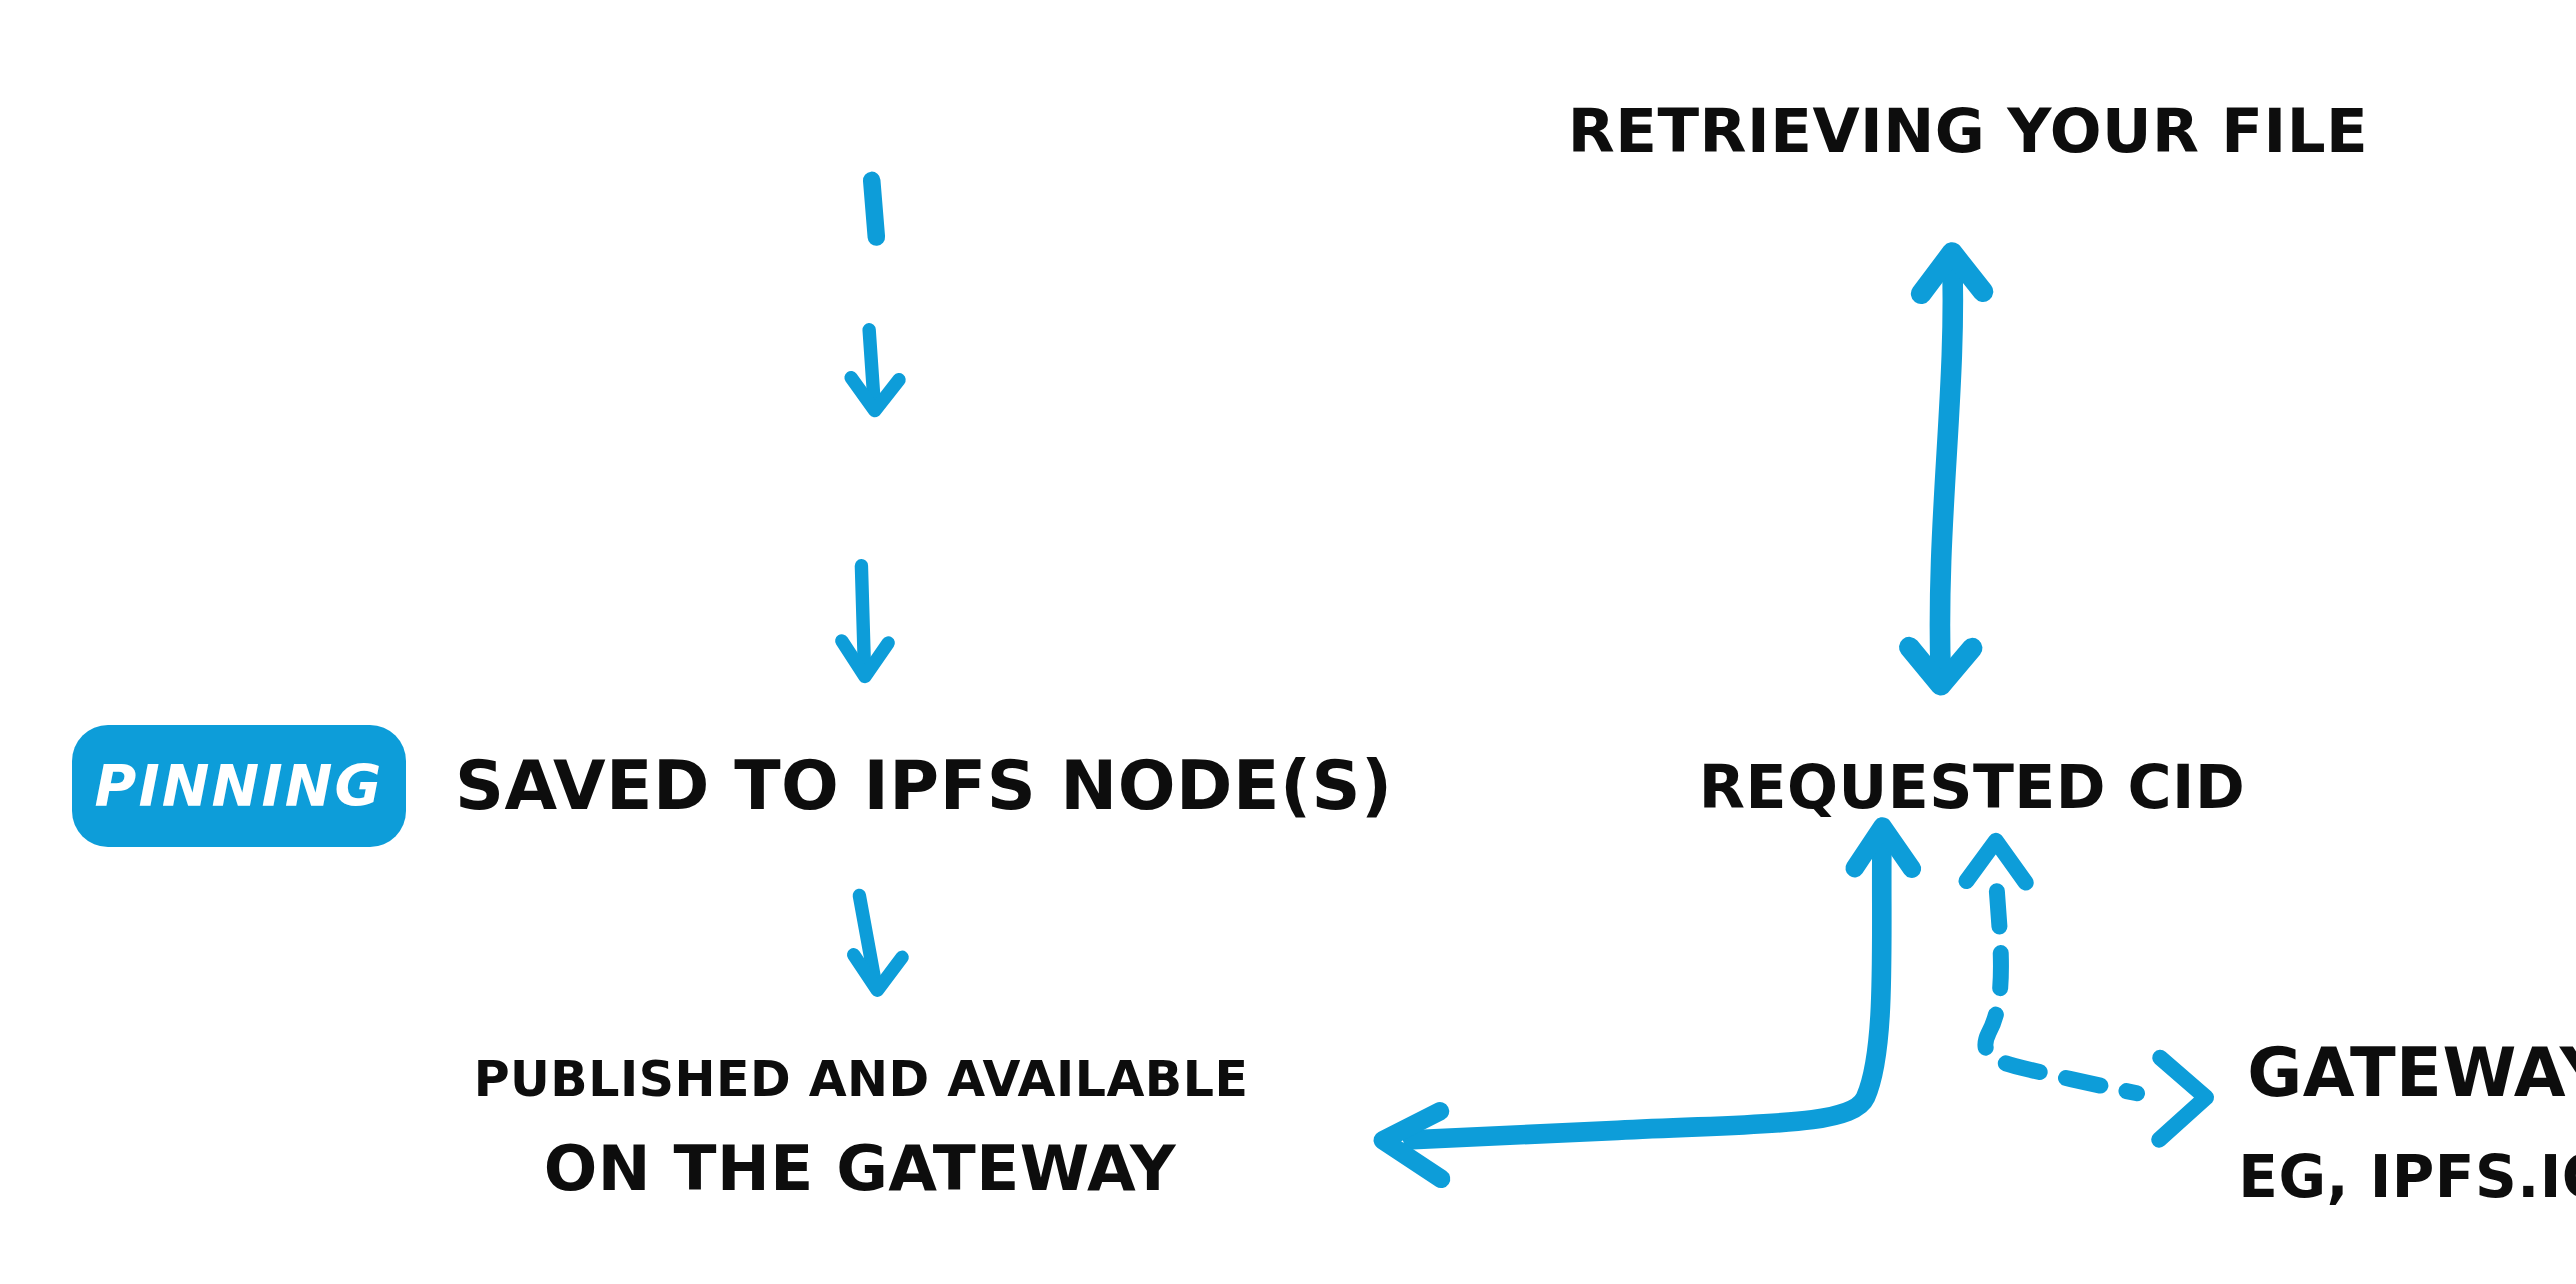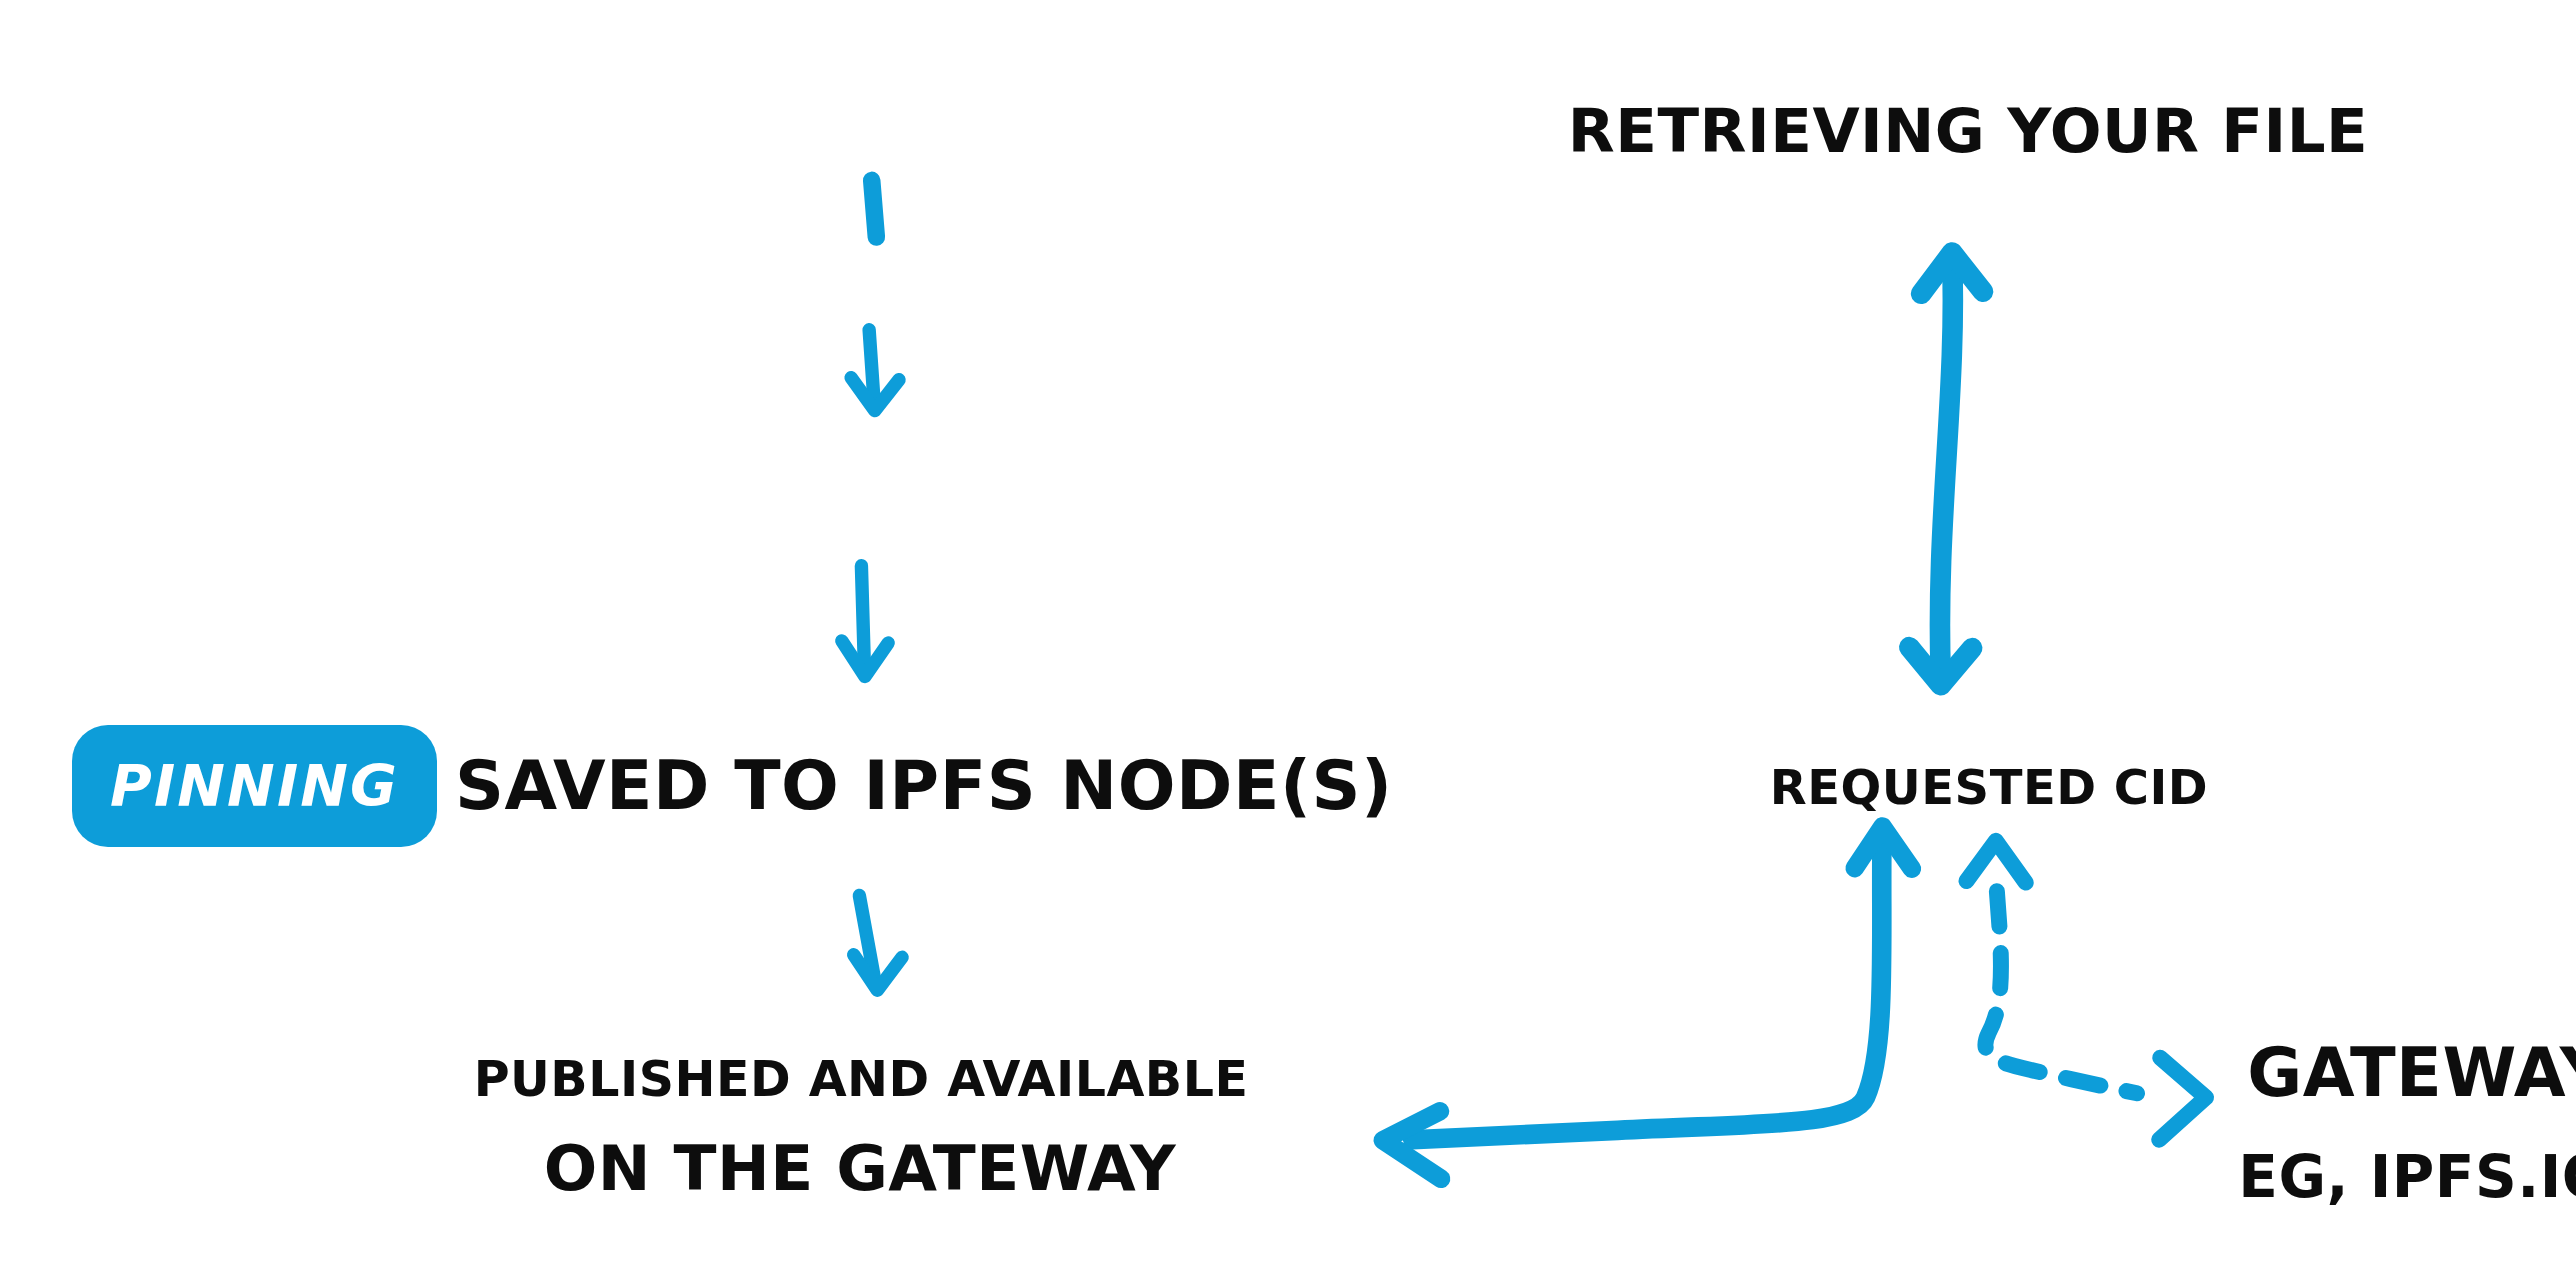--- a/index.html
+++ b/index.html
@@ -23,21 +23,21 @@
     transform:translate(-50%,-50%);
     font-weight:bold;
     color:var(--ink);
     white-space:nowrap;
     letter-spacing:0.5px;
     line-height:1;
   }
   .txt.blue{color:var(--accent);}
   .badge{
     position:absolute;
-    left:72px;top:725px;width:365px;height:122px;
+    left:72px;top:725px;width:334px;height:122px;
     background:var(--accent);
     border-radius:36px;
     display:flex;align-items:center;justify-content:center;
   }
   .badge-label{
     font-style:italic;
     font-weight:bold;
     font-size:57px;
     letter-spacing:2.1px;
     color:var(--badge-text);
@@ -85,21 +85,21 @@
 
   <div class="txt left-anchor" style="left:455px;top:786px;font-size:68px;">SAVED TO IPFS NODE(S)</div>
 
   <div>
     <div class="txt" style="left:861px;top:1079px;font-size:49px;">PUBLISHED AND AVAILABLE</div>
     <div class="txt" style="left:860px;top:1168px;font-size:63px;">ON THE GATEWAY</div>
   </div>
 
   <div class="txt" style="left:1968px;top:130px;font-size:61px;">RETRIEVING YOUR FILE</div>
 
-  <div class="txt" style="left:1972px;top:787px;font-size:48px;margin-left:17px;">REQUESTED CID</div>
+  <div class="txt" style="left:1972px;top:787px;font-size:60px;">REQUESTED CID</div>
 
   <div>
     <div class="txt" style="left:2428px;top:1073px;font-size:67px;">GATEWAY</div>
     <div class="txt" style="left:2425px;top:1177px;font-size:58px;">EG, IPFS.IO</div>
   </div>
 
 </div>
 
 
 </body></html>

